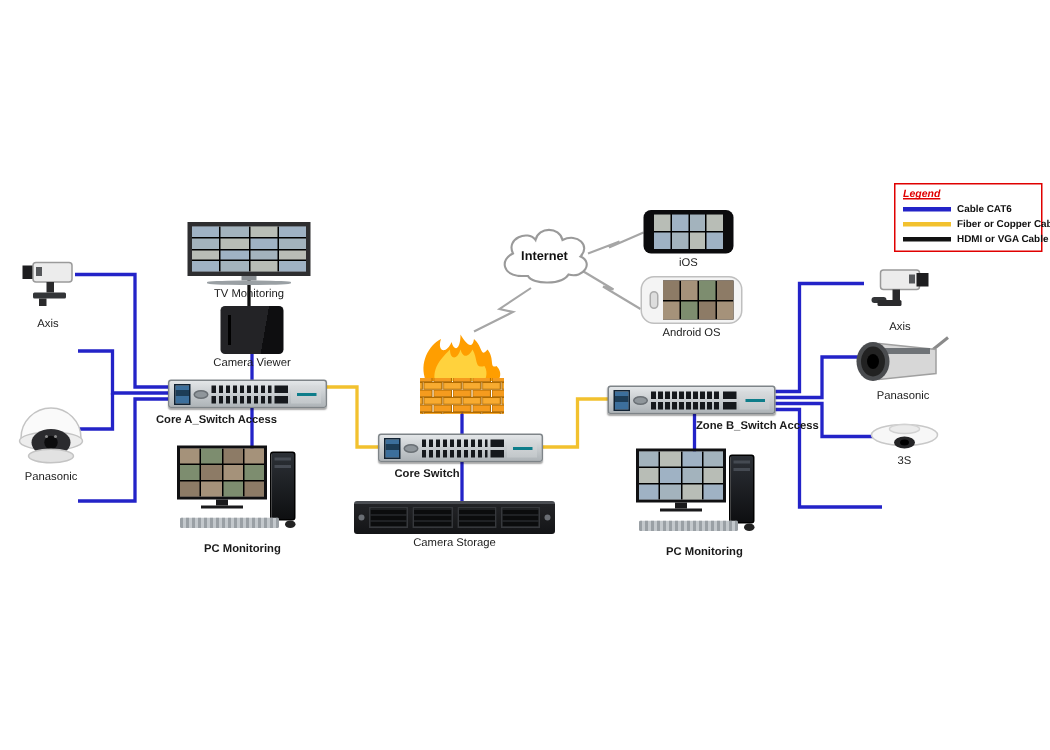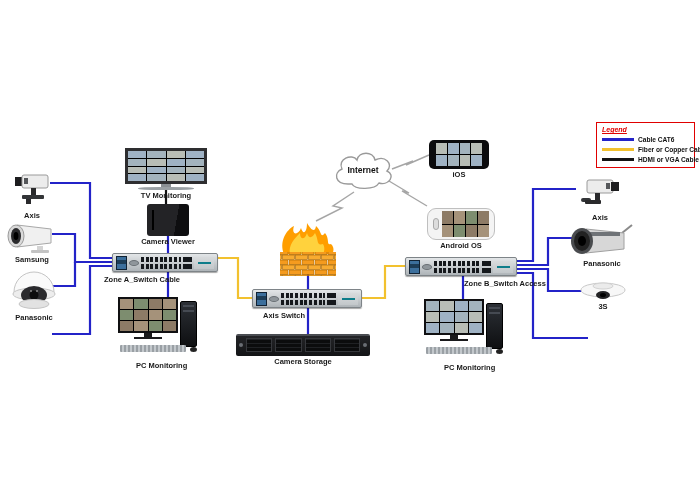--- a/index.html
+++ b/index.html
@@ -4,21 +4,21 @@
 <style>
   html,body{margin:0;padding:0;background:#fff;}
   #canvas{position:relative;width:700px;height:500px;background:#fff;overflow:hidden;
           font-family:"Liberation Sans",sans-serif;}
   #cables{position:absolute;left:0;top:0;width:700px;height:500px;}
   .cat6{stroke:var(--cat6,#2323c8);stroke-width:2.2;fill:none;}
   .fiber{stroke:var(--fiber,#f2c12e);stroke-width:2.2;fill:none;}
   .hdmi{stroke:var(--hdmi,#121212);stroke-width:2.2;fill:none;}
   .bolt{stroke:#a6a6a6;stroke-width:1.4;fill:none;}
   .dev{position:absolute;display:flex;flex-direction:column;align-items:center;}
-  .lbl{font-size:7.5px;font-weight:bold;color:#1a1a1a;white-space:nowrap;margin-top:2px;
+  .lbl{font-size:7.5px;font-weight:normal;color:#1a1a1a;white-space:nowrap;margin-top:2px;
        text-align:center;line-height:1;}
   .lbl-abs{position:absolute;font-size:7.5px;font-weight:bold;color:#1a1a1a;white-space:nowrap;}
   
   .switch{position:absolute;display:flex;align-items:center;gap:2px;padding:0 3px;
           background:linear-gradient(#e3e6e8,#aeb4b8);border:1px solid #7e8488;border-radius:2px;
           box-shadow:0 1px 1px rgba(0,0,0,.35);box-sizing:border-box;}
   .sw-mgmt{width:9px;height:12px;background:
       linear-gradient(#3c6f9c 0 3px,#1d3d57 3px 7px,#3c6f9c 7px);border:0.5px solid #123;}
   .sw-vent{width:8px;height:4px;background:#8f969b;border-radius:50%;border:0.5px solid #6a7075;}
   .sw-ports{flex:1;height:12px;background:
@@ -104,31 +104,20 @@
       <rect x="8" y="7" width="8" height="9" fill="#1d1d1f"></rect>
       <rect x="15" y="5" width="26" height="13" rx="2" fill="#ececec" stroke="#9a9a9a"></rect>
       <rect x="17" y="8" width="4" height="6" fill="#55575a"></rect>
       <rect x="24" y="18" width="5" height="7" fill="#2a2a2c"></rect>
       <rect x="15" y="25" width="22" height="4" rx="1" fill="#333538"></rect>
       <rect x="19" y="29" width="5" height="5" fill="#2a2a2c"></rect>
     </svg>
     <span class="lbl">Axis</span>
   </div>
 
-  <div class="dev" style="left:4px;top:220px;width:56px;">
-    <svg width="54" height="34">
-      <path d="M12,5 L46,9 L46,23 L12,27 Z" fill="#f0f0f0" stroke="#a8a8a8"></path>
-      <ellipse cx="11" cy="16" rx="8" ry="11" fill="#d9d9d9" stroke="#9a9a9a"></ellipse>
-      <ellipse cx="11" cy="16" rx="5" ry="8" fill="#2a2a2c"></ellipse>
-      <ellipse cx="11" cy="16" rx="2.4" ry="4" fill="#000"></ellipse>
-      <rect x="32" y="26" width="6" height="5" fill="#d4d4d4"></rect>
-      <rect x="26" y="30" width="18" height="3" rx="1" fill="#c3c3c3"></rect>
-    </svg>
-    <span class="lbl">Samsung</span>
-  </div>
 
   <div class="dev" style="left:8px;top:266px;width:52px;">
     <svg width="50" height="46">
       <path d="M5,26 A20,20 0 0 1 45,26 L45,28 L5,28 Z" fill="#fafafa" stroke="#c4c4c4"></path>
       <ellipse cx="25" cy="28" rx="21" ry="6" fill="#ededed" stroke="#c4c4c4"></ellipse>
       <ellipse cx="25" cy="29" rx="13" ry="9" fill="#2b2b2e"></ellipse>
       <circle cx="25" cy="29" r="4.5" fill="#0c0c0d"></circle>
       <circle cx="22" cy="25" r="1" fill="#888"></circle>
         <circle cx="28" cy="25" r="1" fill="#888"></circle>
       <ellipse cx="25" cy="38" rx="15" ry="4.5" fill="#e2e2e2" stroke="#c4c4c4"></ellipse>
@@ -172,21 +161,21 @@
 
   <div class="switch" style="left:112px;top:253px;width:106px;height:19px;">
     <span class="sw-mgmt"></span>
     <span class="sw-vent"></span>
     <span class="sw-ports"></span>
     <span class="sw-sfp"></span>
     <span class="sw-brand">
         <span class="sw-logo"></span>
       </span>
   </div>
-  <span class="lbl-abs" style="left:104px;top:275px;">Zone A_Switch Cable</span>
+  <span class="lbl-abs" style="left:104px;top:275px;">Core A_Switch Access</span>
 
   <div class="pc" style="left:118px;top:297px;width:88px;height:62px;">
     <div class="pc-mon">
       <div class="pc-screen">
           <div class="grid" style="grid-template-columns: repeat(4, 1fr);">
             <div style="background: rgb(165, 146, 122);"></div>
             <div style="background: rgb(125, 141, 111);"></div>
             <div style="background: rgb(141, 123, 102);"></div>
             <div style="background: rgb(165, 146, 122);"></div>
             <div style="background: rgb(125, 141, 111);"></div>
@@ -231,21 +220,21 @@
 
   <div class="switch" style="left:252px;top:289px;width:110px;height:19px;">
     <span class="sw-mgmt"></span>
     <span class="sw-vent"></span>
     <span class="sw-ports"></span>
     <span class="sw-sfp"></span>
     <span class="sw-brand">
         <span class="sw-logo"></span>
       </span>
   </div>
-  <span class="lbl-abs" style="left:263px;top:311px;">Axis Switch</span>
+  <span class="lbl-abs" style="left:263px;top:311px;">Core Switch</span>
 
   <div class="dev" style="left:246px;top:334px;width:114px;">
     <div class="rack">
       <span class="screw" style="left:3px;"></span>
       <span class="bay"></span>
         <span class="bay"></span>
         <span class="bay"></span>
         <span class="bay"></span>
       <span class="screw" style="right:3px;"></span>
     </div>
@@ -261,21 +250,21 @@
           <div style="background: rgb(184, 189, 182);"></div>
           <div style="background: rgb(159, 178, 196);"></div>
           <div style="background: rgb(163, 179, 189);"></div>
           <div style="background: rgb(184, 189, 182);"></div>
           <div style="background: rgb(159, 178, 196);"></div>
         </div>
     </div>
     <span class="lbl">iOS</span>
   </div>
 
-  <div class="dev" style="left:426px;top:208px;width:70px;justify-content:flex-end;">
+  <div class="dev" style="left:426px;top:184px;width:70px;justify-content:flex-end;">
     <div class="phone-android">
       <span class="home-btn"></span>
       <div class="grid" style="height: 26px; grid-template-columns: repeat(4, 1fr);">
           <div style="background: rgb(141, 123, 102);"></div>
           <div style="background: rgb(165, 146, 122);"></div>
           <div style="background: rgb(125, 141, 111);"></div>
           <div style="background: rgb(141, 123, 102);"></div>
           <div style="background: rgb(165, 146, 122);"></div>
           <div style="background: rgb(125, 141, 111);"></div>
           <div style="background: rgb(141, 123, 102);"></div>

